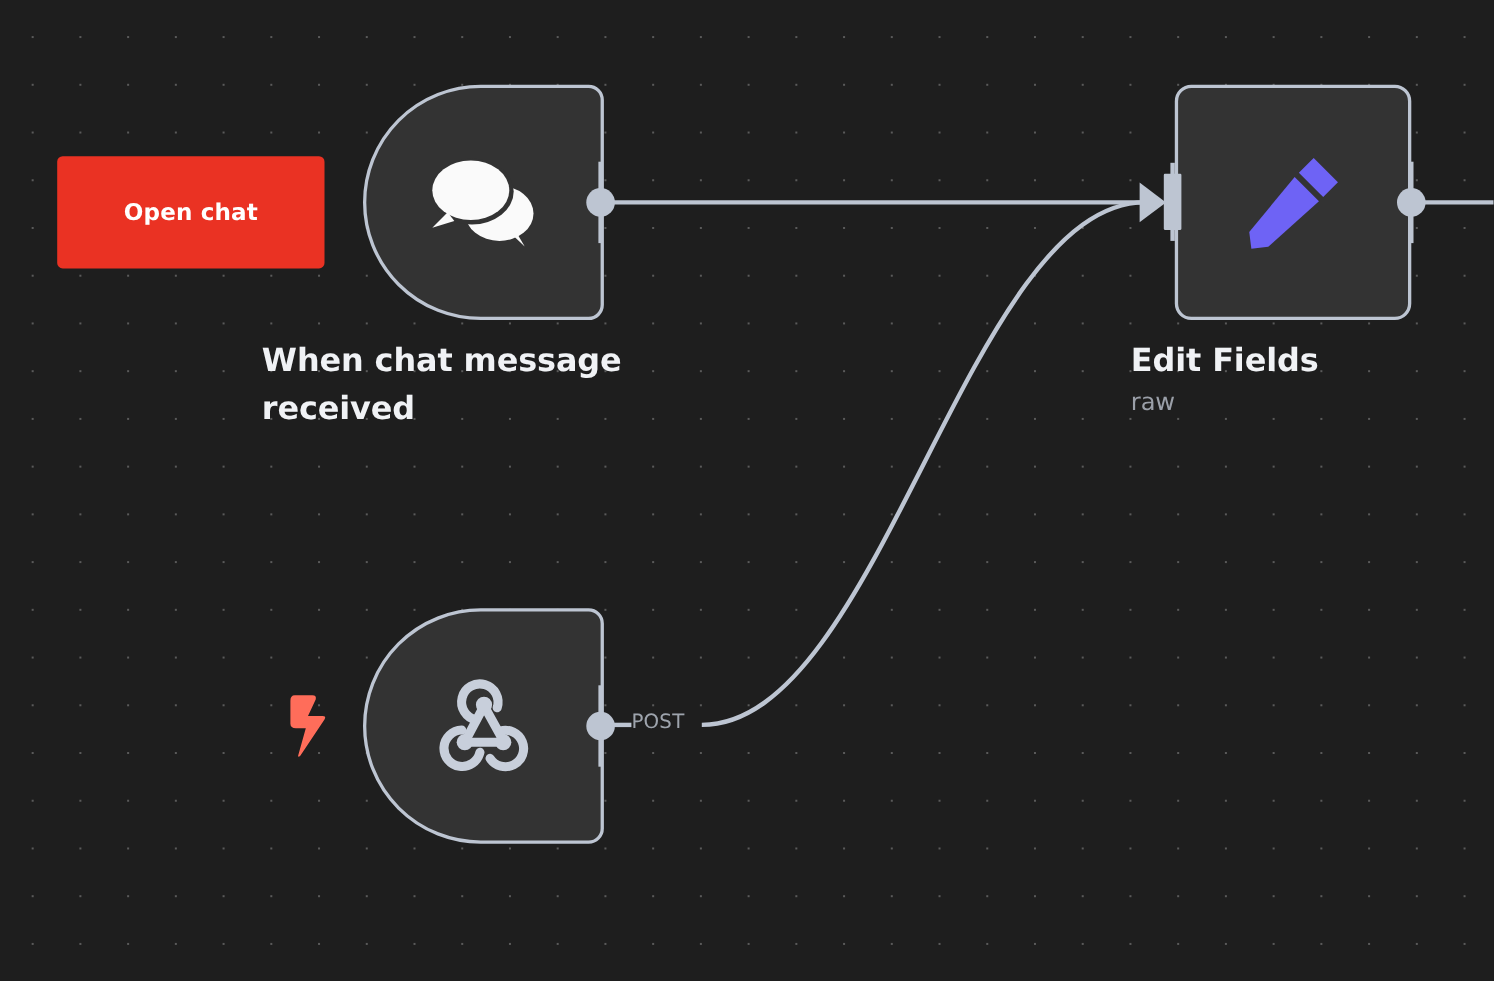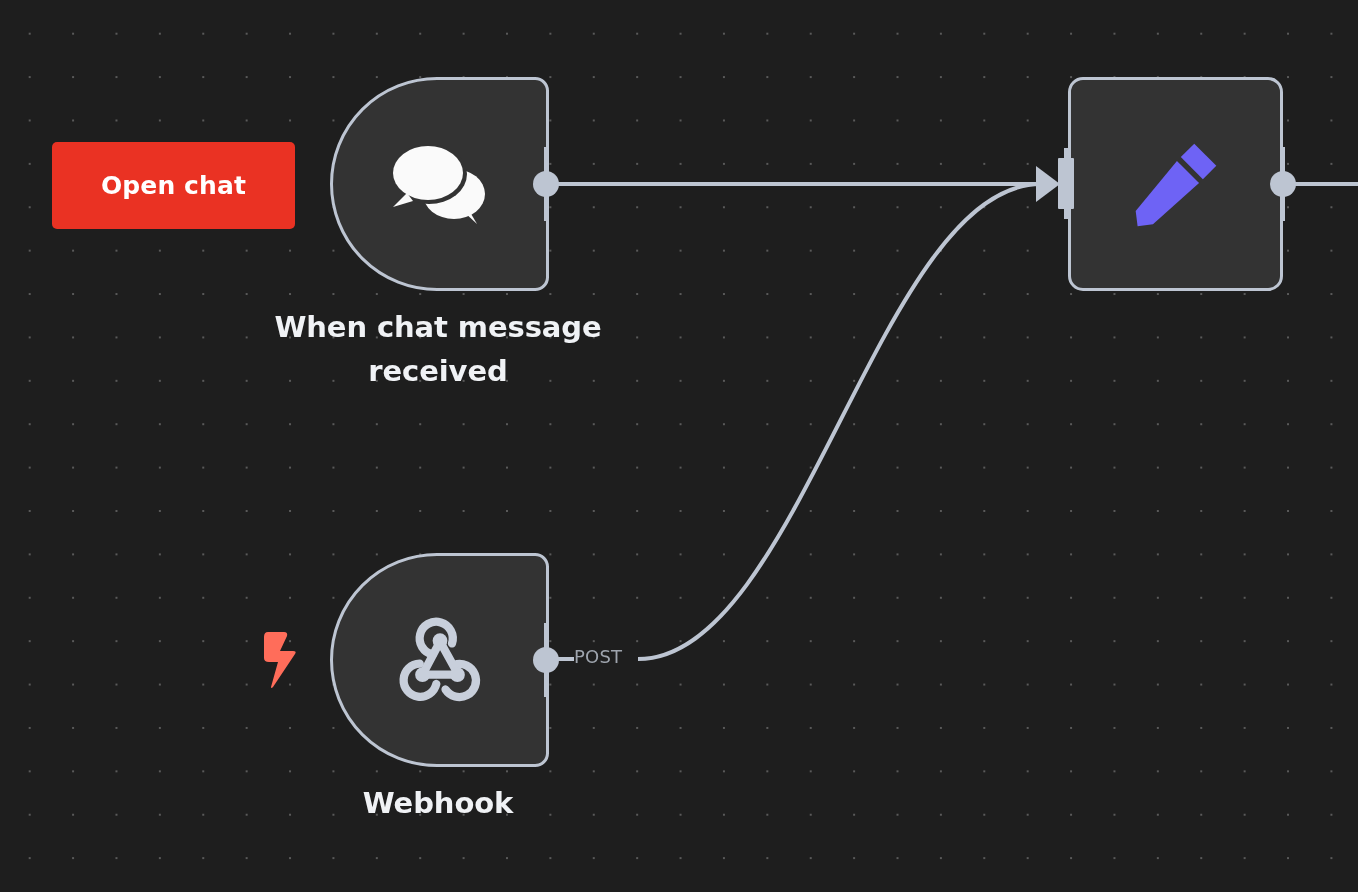--- a/index.html
+++ b/index.html
@@ -18,27 +18,27 @@
     overflow: hidden;
     font-family: "DejaVu Sans", "Liberation Sans", sans-serif;
   }
 
   
   .open-chat-btn {
     position: absolute;
     left: 52px;
     top: 142px;
     width: 243px;
-    height: 87px;
+    height: 102px;
     background: #ea3223;
     border: none;
     border-radius: 5px;
     color: #ffffff;
     font-family: "DejaVu Sans", "Liberation Sans", sans-serif;
-    font-size: 25px;
+    font-size: 21px;
     font-weight: 600;
     letter-spacing: 0.1px;
     cursor: pointer;
     padding: 0;
     display: flex;
     align-items: center;
     justify-content: center;
   }
 
   
@@ -58,21 +58,20 @@
     border-radius: 15px;
   }
 
   #node-chat-trigger { left: 330px; top: 77px; width: 219px; height: 214px; }
   #node-webhook      { left: 330px; top: 553px; width: 219px; height: 214px; }
   #node-edit-fields  { left: 1068px; top: 77px; width: 215px; height: 214px; }
 
   
   .node-caption {
     position: absolute;
-    text-align: center;
     color: #f0f2f5;
     font-family: "DejaVu Sans", "Liberation Sans", sans-serif;
     font-size: 29px;
     font-weight: 600;
     line-height: 1.52;
     letter-spacing: -0.1px;
     pointer-events: none;
   }
   #caption-chat-trigger { left: 238px; top: 305px; width: 400px; }
   #caption-webhook      { left: 288px; top: 781px; width: 300px; }
@@ -216,21 +215,20 @@
         <path d="M 50 30 L 32 64"></path>
         <path d="M 50 30 L 70 66"></path>
         <path d="M 32 66 L 70 66"></path>
       </g>
       <circle cx="50" cy="29" r="8" fill="#c8cfdb"></circle>
       <circle cx="31" cy="66" r="8" fill="#c8cfdb"></circle>
       <circle cx="69" cy="66" r="8" fill="#c8cfdb"></circle>
     </svg>
   </div>
 
-  <div id="caption-webhook" class="node-caption">Webhook</div>
 
   <div id="bolt-trigger">
     <svg width="40" height="60" viewBox="0 0 40 60" xmlns="http://www.w3.org/2000/svg">
       <path d="M 22 2 L 6 2 Q 2 2 2 7 L 2 28 Q 2 32 7 32 L 16 32 L 9 57 Q 9 59 11 57 L 33 24 Q 35 21 31 21 L 18 21 L 25 6 Q 26 2 22 2 Z" fill="#ff6d5a"></path>
     </svg>
   </div>
 
   <div class="endpoint-stub" id="stub-webhook-out"></div>
   <div class="endpoint-dot" id="dot-webhook-out"></div>
   <div id="post-tick"></div>
@@ -238,20 +236,24 @@
 
   <div id="node-edit-fields" class="node node-regular">
     <svg class="icon-svg" width="96" height="96" viewBox="0 0 100 100" xmlns="http://www.w3.org/2000/svg">
 
       <path d="M 69 8 L 92 31 L 78 45 L 55 22 Z" fill="#6e63f5"></path>
 
       <path d="M 51 26 L 74 49 L 26 92 L 10 94 L 8 78 Z" fill="#6e63f5"></path>
     </svg>
   </div>
 
+  <div id="caption-edit-fields" class="node-caption">
+    <span>Edit Fields</span>
+    <span class="node-subcaption">raw</span>
+  </div>
 
   <div id="edit-input-stub"></div>
   <div id="edit-input-bar"></div>
 
   <div class="endpoint-stub" id="stub-edit-out"></div>
   <div class="endpoint-dot" id="dot-edit-out"></div>
 
 </div>
 
 </body></html>

